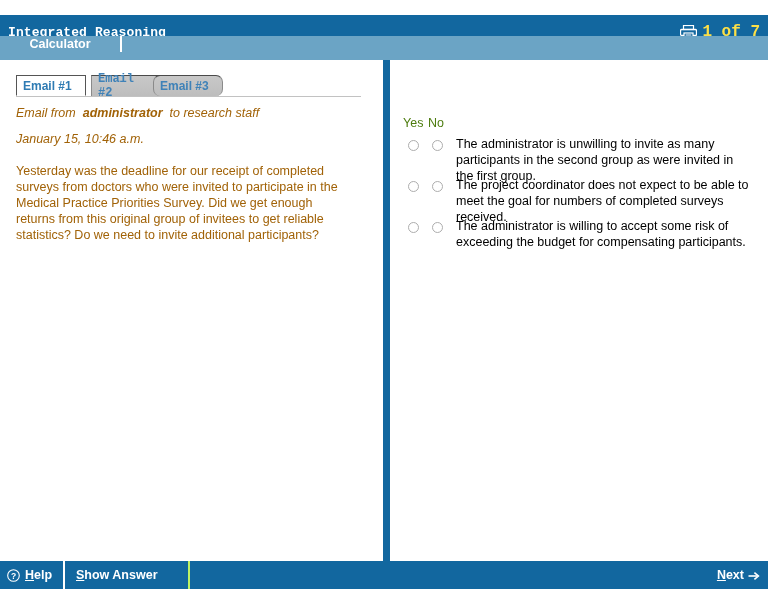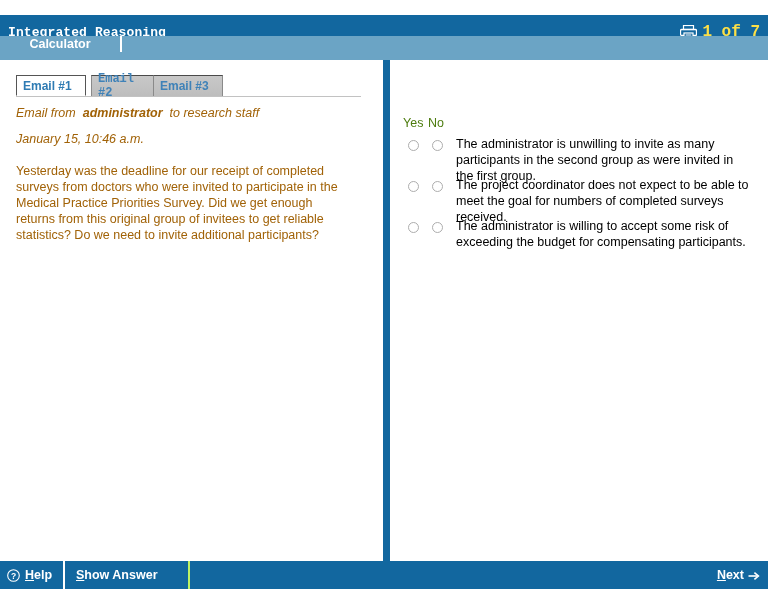--- a/index.html
+++ b/index.html
@@ -343,21 +343,21 @@
 
   <div class="left-panel">
 
     <div class="tabstrip">
       <div class="etab active" style="left:16px; width:70px;">
         <span>Email #1</span>
       </div>
       <div class="etab inactive" style="left:91px; width:70px;font-family:Liberation Mono, monospace;">
         <span>Email #2</span>
       </div>
-      <div class="etab inactive" style="left:153px; width:70px;">
+      <div class="etab inactive" style="left:153px; width:70px;border-radius:7px;">
         <span>Email #3</span>
       </div>
     </div>
     <div class="tab-rule"></div>
 
     <div class="email-body">
       <p class="email-from">
         <span>Email from</span>
         &nbsp;<b>administrator</b>&nbsp;
         <span>to research staff</span>

